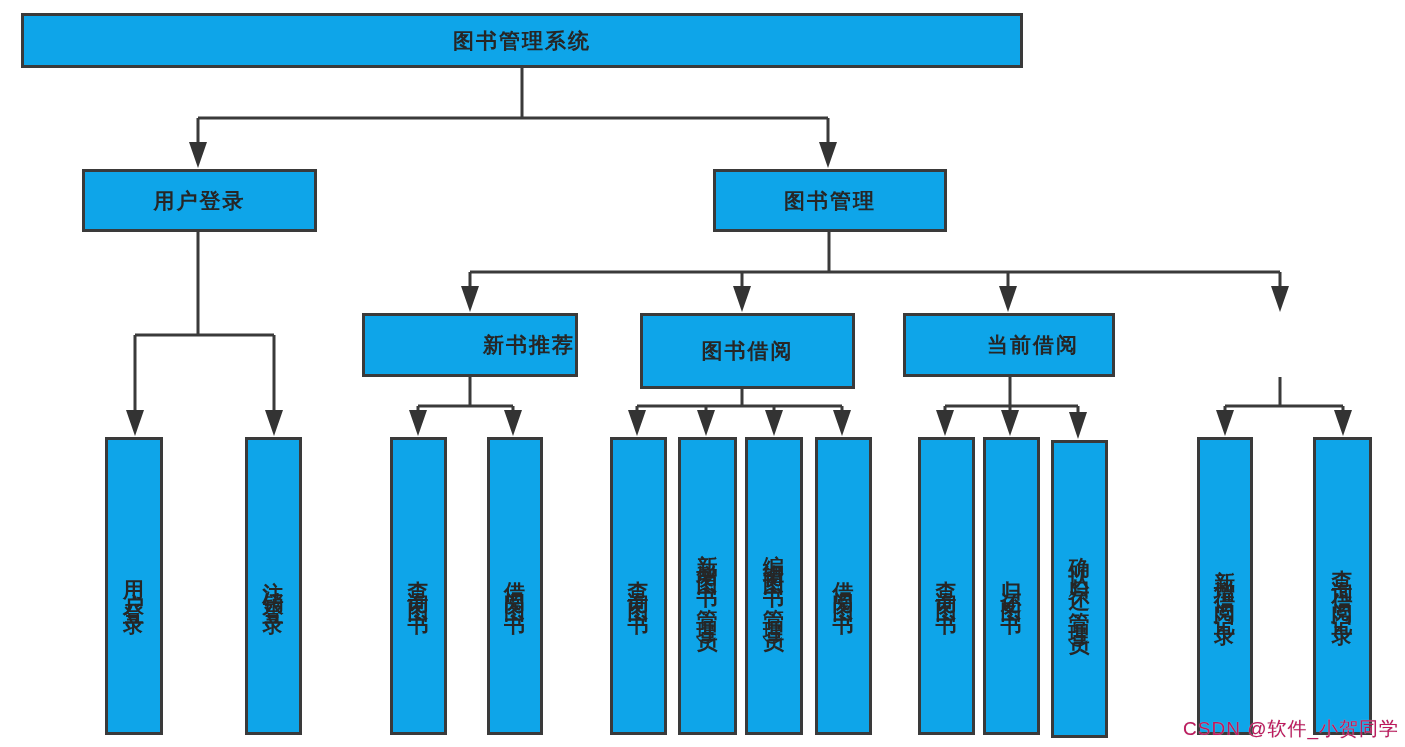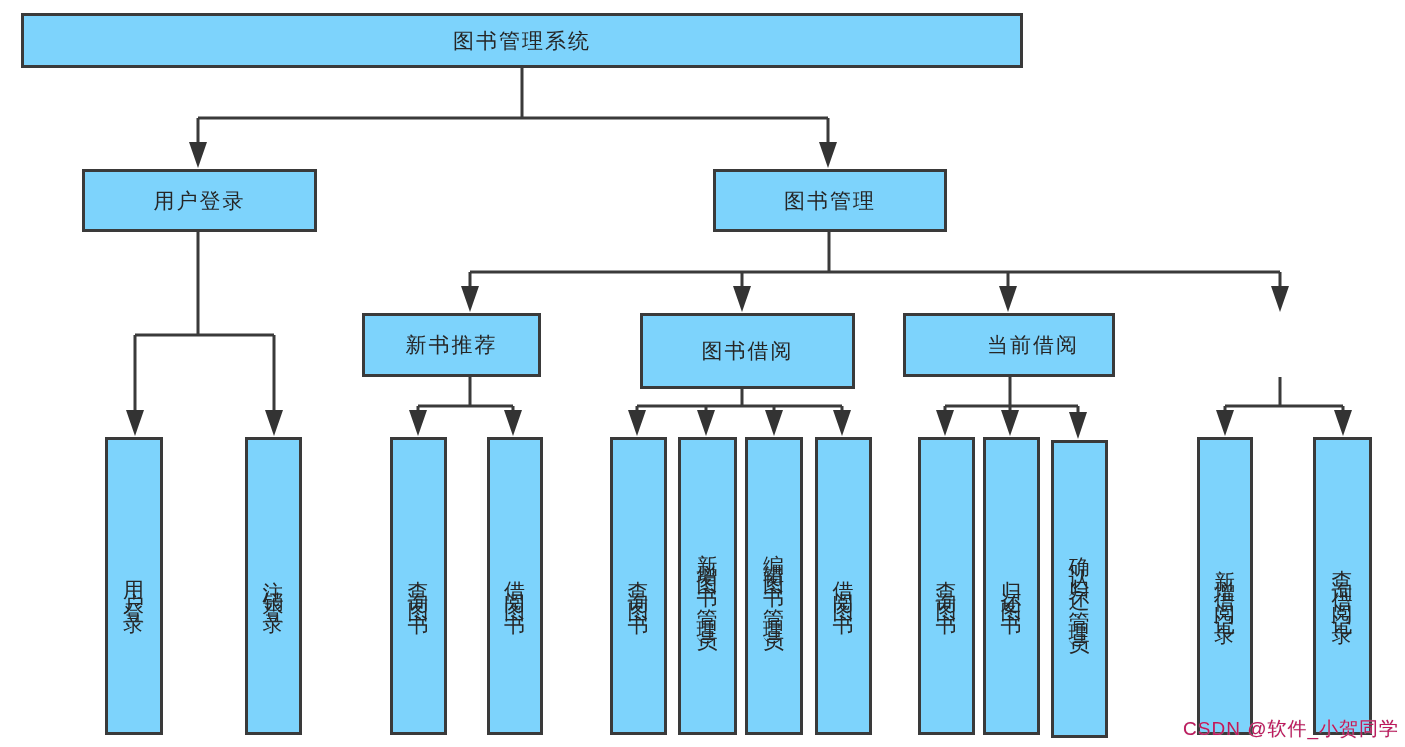--- a/index.html
+++ b/index.html
@@ -18,26 +18,27 @@
   .connectors {
     position: absolute;
     left: 0;
     top: 0;
     z-index: 1;
   }
   .node {
     position: absolute;
     box-sizing: border-box;
     border: 3px solid #3a3a3a;
-    background: #7dd3fc;
+    background: #0ea5e9;
     color: #262626;
     display: flex;
     align-items: center;
     justify-content: center;
     z-index: 2;
+    font-weight: bold;
   }
   .node.h {
     font-size: 21px;
     letter-spacing: 2px;
   }
   .node.v {
     font-size: 21px;
   }
   .node.v .vtext {
     writing-mode: vertical-lr;
@@ -112,21 +113,21 @@
     <span>图书管理系统</span>
   </div>
 
   <div class="node h" style="left:82px; top:169px; width:235px; height:63px;">
     <span>用户登录</span>
   </div>
   <div class="node h" style="left:713px; top:169px; width:234px; height:63px;text-align:center;">
     <span>图书管理</span>
   </div>
 
-  <div class="node h" style="left:362px; top:313px; width:179px; height:64px;">
+  <div class="node h" style="left:362px; top:313px; width:216px; height:64px;justify-content:flex-end;">
     <span>新书推荐</span>
   </div>
   <div class="node h" style="left:640px; top:313px; width:215px; height:76px;">
     <span>图书借阅</span>
   </div>
   <div class="node h" style="left:903px; top:313px; width:212px; height:64px;padding-left:48px;">
     <span>当前借阅</span>
   </div>
 
   <div class="node v" style="left:105px; top:437px; width:58px; height:298px;">

